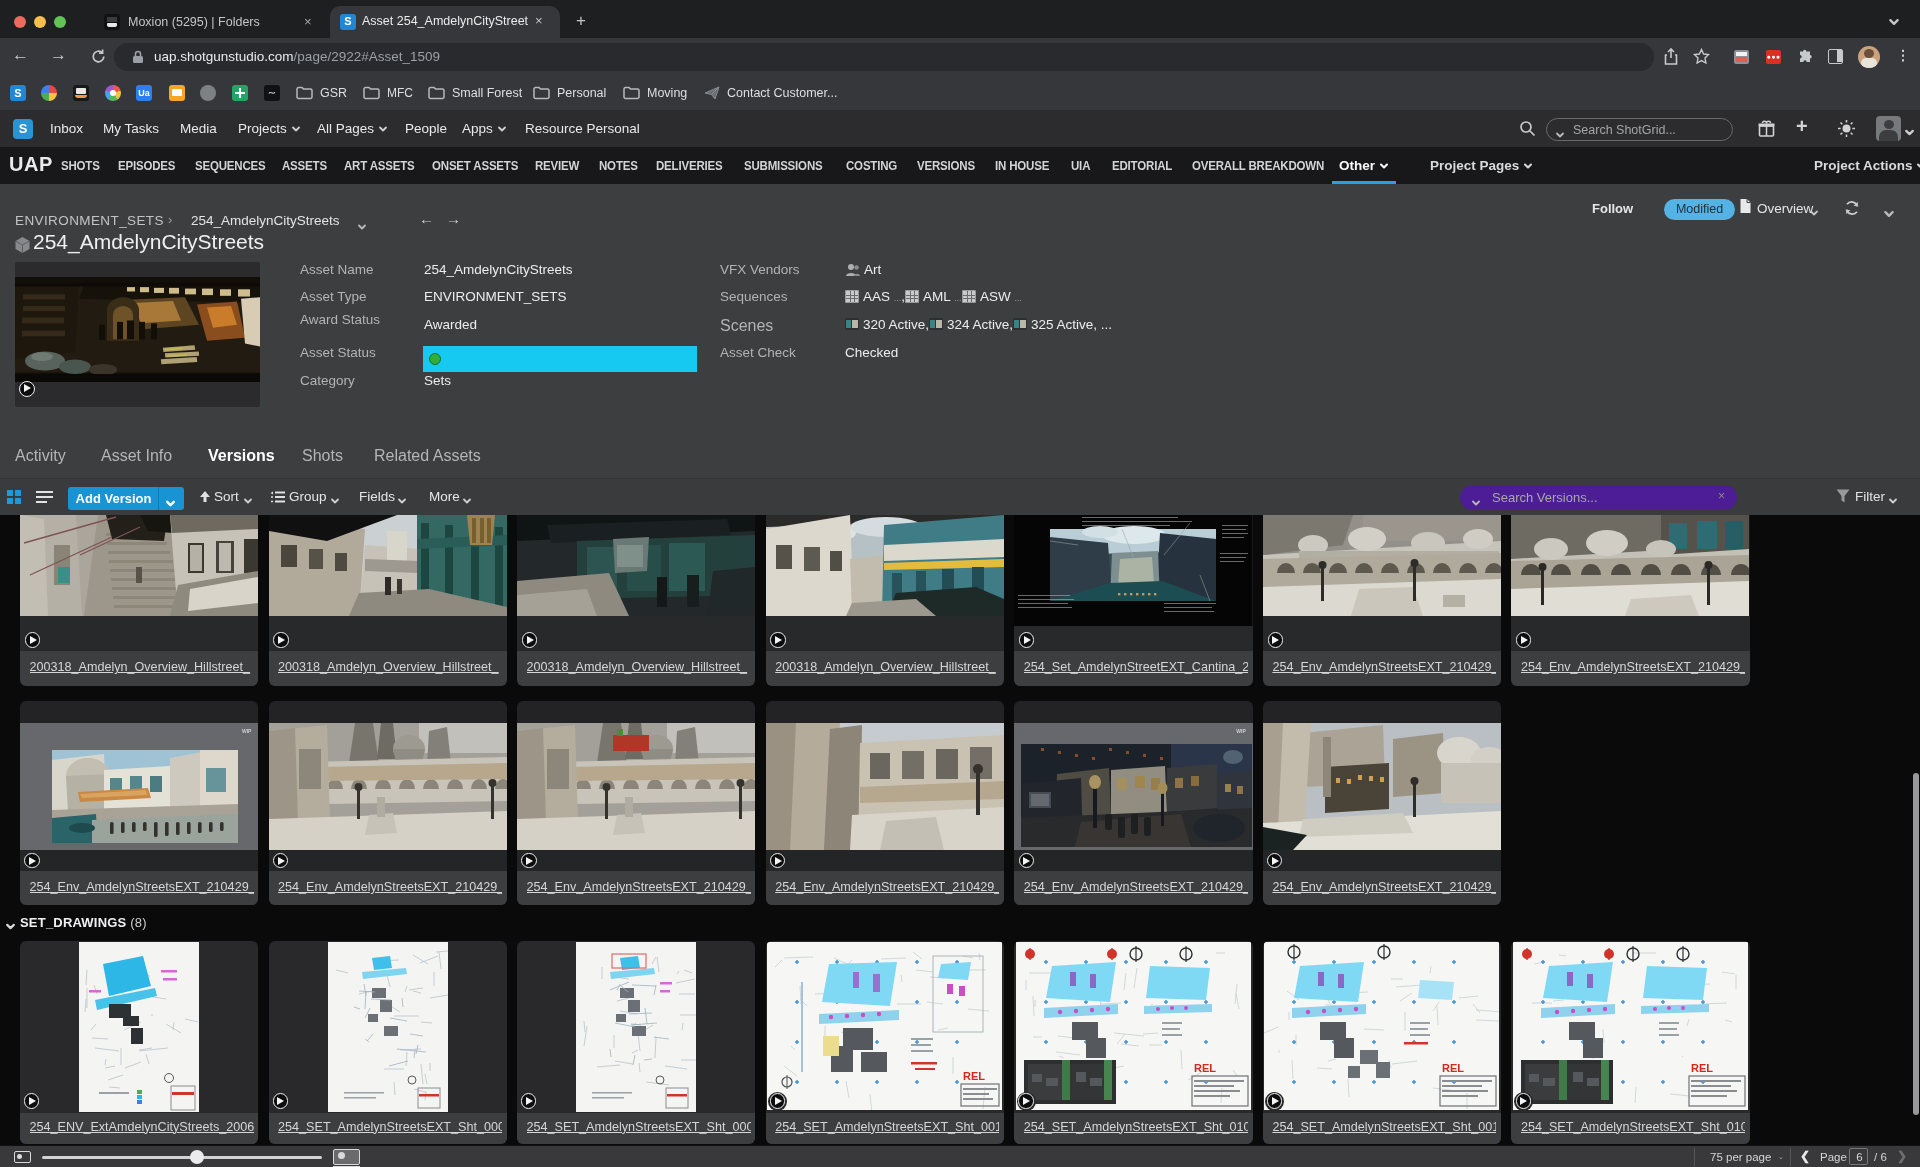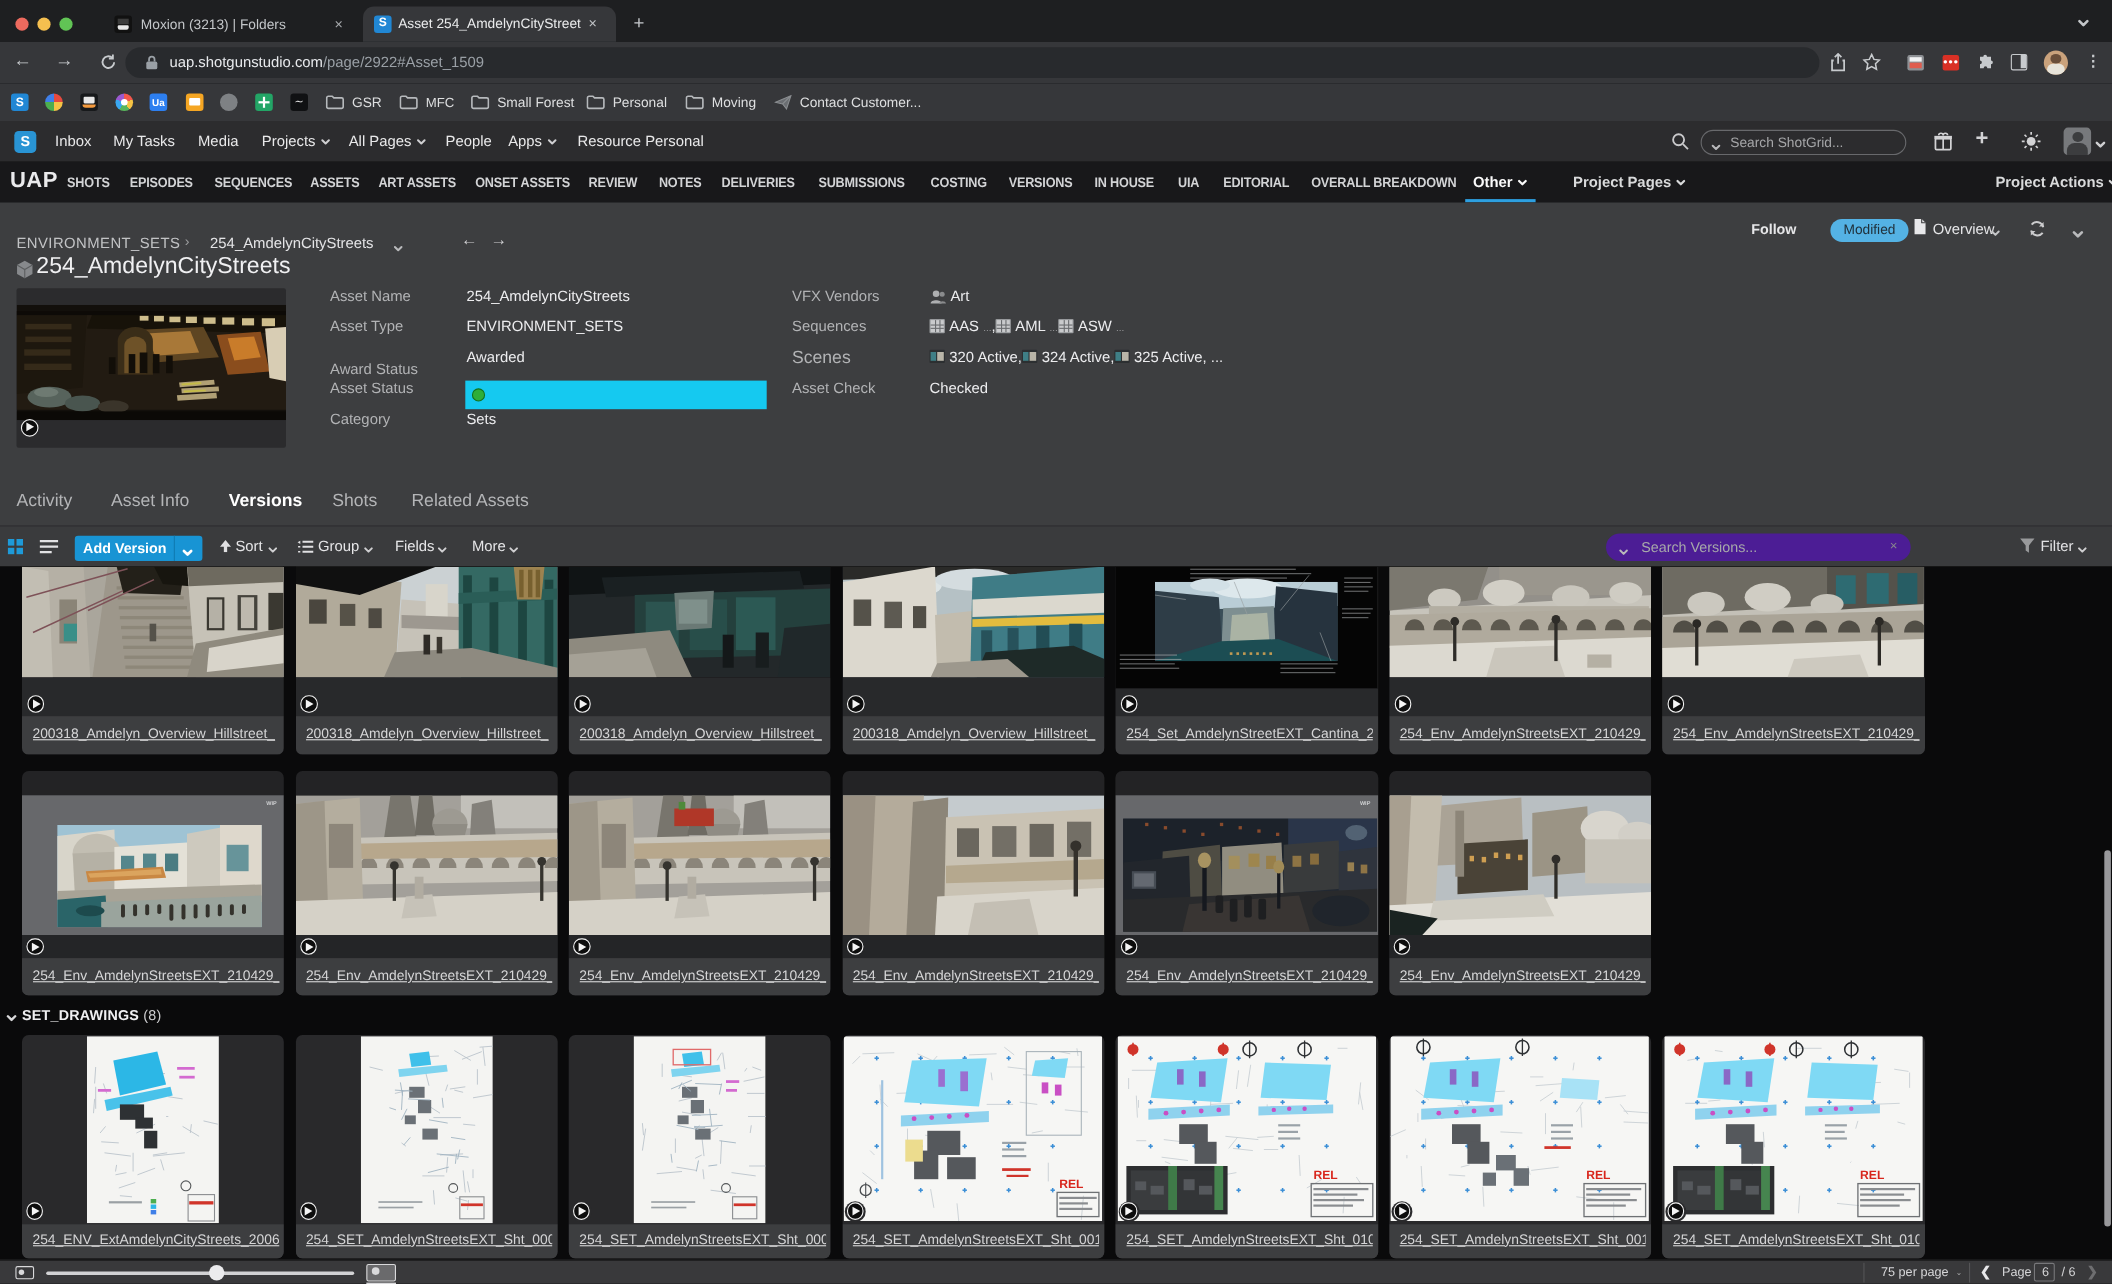--- a/index.html
+++ b/index.html
@@ -8,21 +8,21 @@
 </style></head><body>
 <div class="abs" style="left:0;top:0;width:1920px;height:38px;background:#1e1f21;">
 <div class="abs" style="left:14px;top:16px;width:12px;height:12px;border-radius:50%;background:#ed6a5e;"></div>
 <div class="abs" style="left:34px;top:16px;width:12px;height:12px;border-radius:50%;background:#f5bf4f;"></div>
 <div class="abs" style="left:54px;top:16px;width:12px;height:12px;border-radius:50%;background:#61c455;"></div>
 <div class="abs" style="left:98px;top:8px;width:230px;height:30px;">
 <div class="abs" style="left:6px;top:6px;width:16px;height:16px;border-radius:3px;background:#111;">
         <div class="abs" style="left:3px;top:9px;width:10px;height:4px;background:#e8e8e8;border-radius:1px 1px 2px 2px;"></div>
         <div class="abs" style="left:3px;top:3px;width:10px;height:5px;background:#3c3c3c;"></div>
       </div>
-<div class="abs" style="left:30px;top:7px;font-size:12.5px;color:#c3c6c9;white-space:nowrap;">Moxion (3213) | Folders</div>
+<div class="abs" style="left:30px;top:7px;font-size:12.5px;color:#c3c6c9;white-space:nowrap;">Moxion (5295) | Folders</div>
 <div class="abs" style="left:206px;top:6px;font-size:13px;color:#a6a9ac;">×</div>
 </div>
 <div class="abs" style="left:330px;top:6px;width:230px;height:32px;background:#36373a;border-radius:10px 10px 0 0;">
 <div class="abs" style="left:10px;top:8px;width:16px;height:16px;border-radius:3px;background:#2187d4;">
         <div class="abs" style="left:0;top:1px;width:16px;height:14px;font-size:11px;font-weight:bold;color:#fff;text-align:center;">S</div>
       </div>
 <div class="abs" style="left:32px;top:8px;width:166px;font-size:12.5px;color:#eaebec;white-space:nowrap;overflow:hidden;">Asset 254_AmdelynCityStreets</div>
 <div class="abs" style="left:205px;top:7px;font-size:13px;color:#c0c3c6;">×</div>
 </div>
 <div class="abs" style="left:576px;top:11px;font-size:17px;color:#c3c6c9;font-weight:400;">+</div>
@@ -310,21 +310,21 @@
           <rect x="0" y="8" width="245" height="5" fill="#0d0a07"></rect>
         </svg>
 </div>
 </div>
 <div class="abs" style="left:18.8px;top:196.5px;width:16.4px;height:16.4px;border-radius:50%;background:#0d0d0d;border:1.6px solid #f2f2f2;"></div>
     <div class="abs" style="left:23.9px;top:200.4px;width:0;height:0;border-left:7.8px solid #f4f4f4;border-top:4.3px solid transparent;border-bottom:4.3px solid transparent;"></div>
 <div class="abs" style="left:300px;top:78px;font-size:13.5px;color:#b2b3b5;">Asset Name</div>
 <div class="abs" style="left:424px;top:78px;font-size:13.5px;color:#ededef;">254_AmdelynCityStreets</div>
 <div class="abs" style="left:300px;top:105px;font-size:13.5px;color:#b2b3b5;">Asset Type</div>
 <div class="abs" style="left:424px;top:105px;font-size:13.5px;color:#ededef;">ENVIRONMENT_SETS</div>
-<div class="abs" style="left:300px;top:144px;font-size:13.5px;color:#b2b3b5;">Award Status</div>
+<div class="abs" style="left:300px;top:128px;font-size:13.5px;color:#b2b3b5;">Award Status</div>
 <div class="abs" style="left:424px;top:133px;font-size:13.5px;color:#ededef;">Awarded</div>
 <div class="abs" style="left:300px;top:161px;font-size:13.5px;color:#b2b3b5;">Asset Status</div>
 <div class="abs" style="left:300px;top:189px;font-size:13.5px;color:#b2b3b5;">Category</div>
 <div class="abs" style="left:424px;top:189px;font-size:13.5px;color:#ededef;">Sets</div>
 <div class="abs" style="left:423px;top:162px;width:274px;height:26px;background:#15c9f0;">
       <div class="abs" style="left:6px;top:7px;width:12px;height:12px;border-radius:50%;background:#2eae3a;border:1px solid #13731f;"></div>
     </div>
 <div class="abs" style="left:720px;top:78px;font-size:13.5px;color:#b2b3b5;">VFX Vendors</div>
 <div class="abs" style="left:720px;top:105px;font-size:13.5px;color:#b2b3b5;">Sequences</div>
 <div class="abs" style="left:720px;top:133px;font-size:16px;color:#b2b3b5;">Scenes</div>

